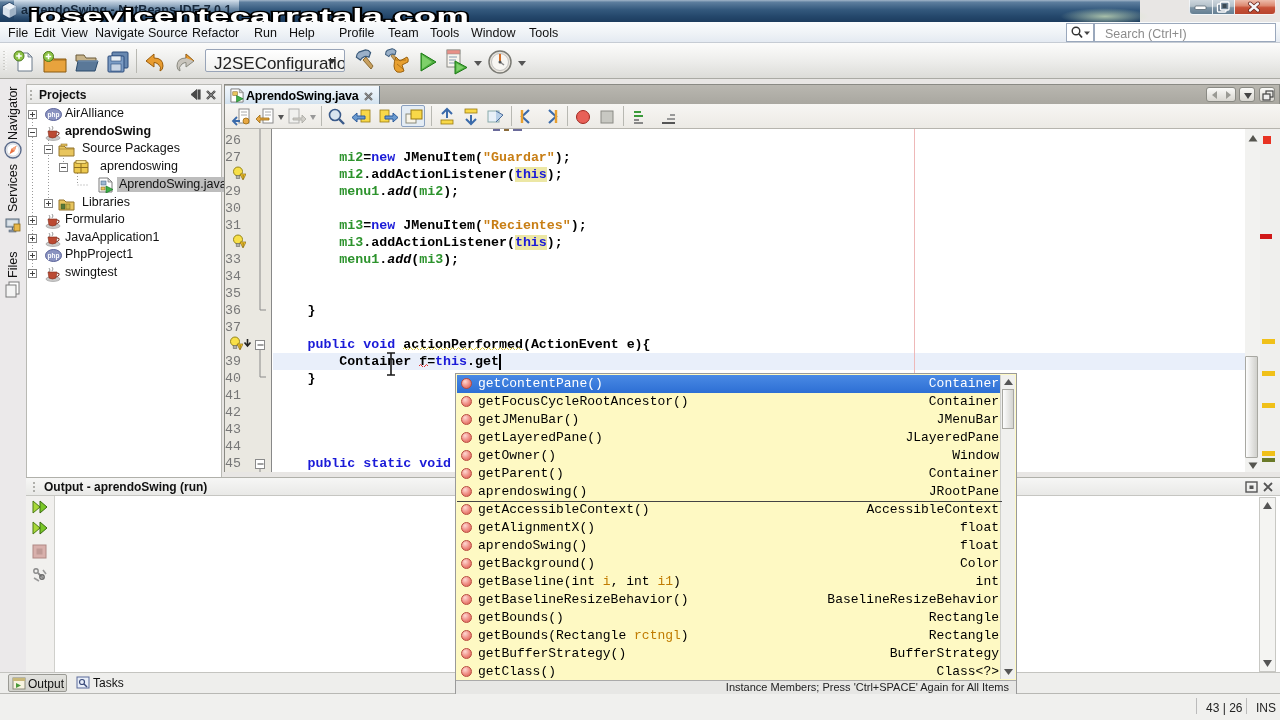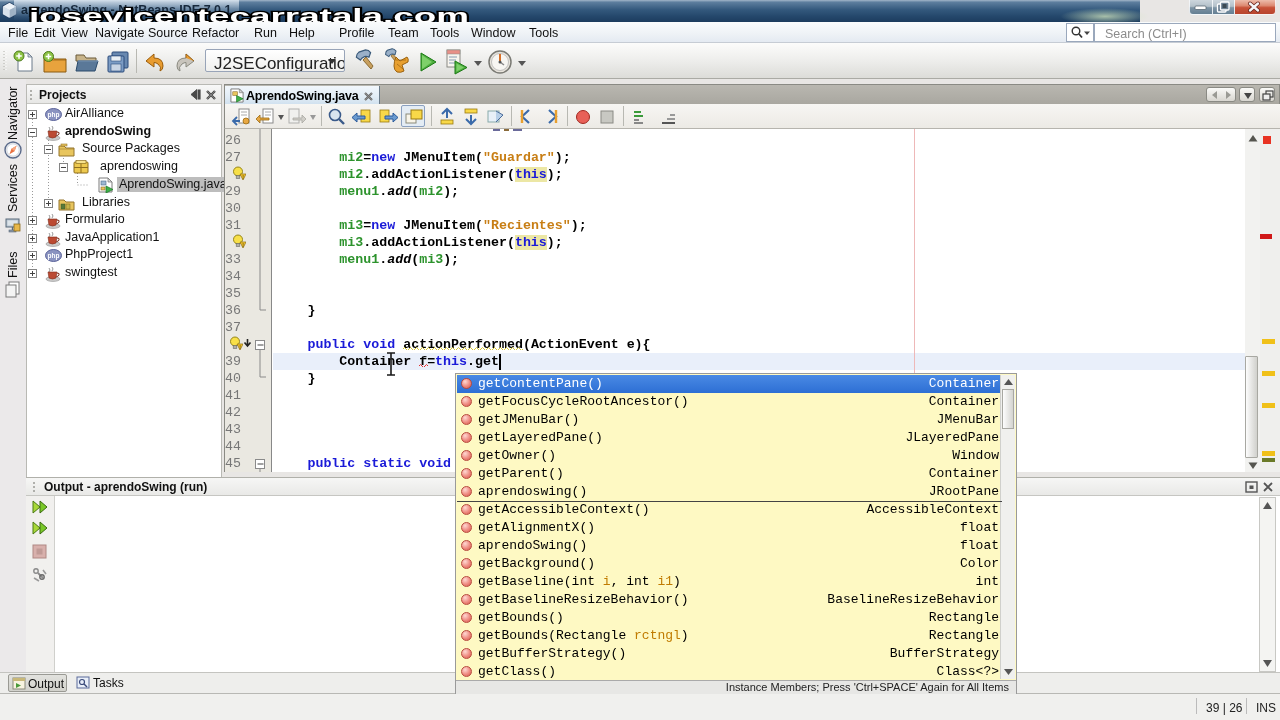--- a/index.html
+++ b/index.html
@@ -701,21 +701,21 @@
   <div class="abs" style="left:74px;top:1px;width:56px;height:18px">
     <svg class="abs" style="left:2px;top:2px" width="14" height="13" viewBox="0 0 14 13">
         <rect x="1" y="1" width="12" height="11" fill="#e8eef8" stroke="#5a6a9a"></rect>
         <circle cx="6" cy="6" r="2.5" fill="none" stroke="#3a4a7a" stroke-width="1.2"></circle>
         <line x1="8" y1="8" x2="11" y2="11" stroke="#3a4a7a" stroke-width="1.4"></line>
       </svg>
     <span class="abs" style="left:19px;top:2px;font-size:12px;color:#111">Tasks</span>
   </div>
 </div>
 <div id="bottomstrip">
-  <span class="abs" style="left:1206px;top:7px">39 | 26</span>
+  <span class="abs" style="left:1206px;top:7px">43 | 26</span>
   <span class="abs" style="left:1256px;top:7px">INS</span>
   <span class="abs" style="left:1196px;top:4px;width:1px;height:16px;background:#bbb"></span>
   <span class="abs" style="left:1246px;top:4px;width:1px;height:16px;background:#bbb"></span>
 </div>
 <div id="popup">
   <div id="prows">
     <div class="prow sel" style="top:1px">
         <span class="ic"></span>
         <span class="nm">getContentPane()</span>
         <span class="rt">Container</span>

